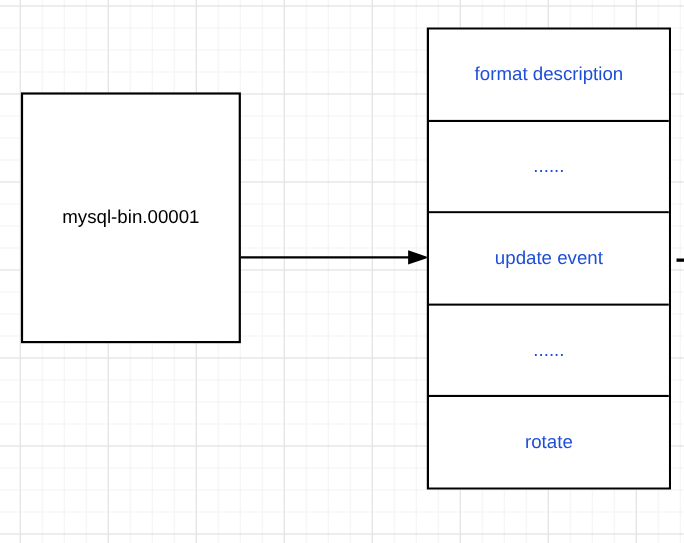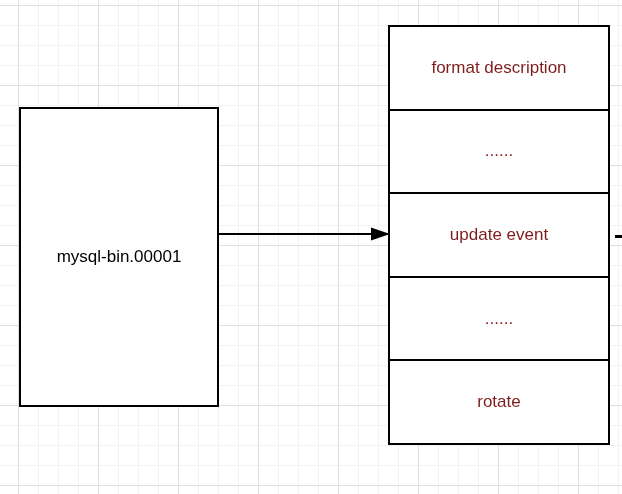--- a/index.html
+++ b/index.html
@@ -21,28 +21,27 @@
       linear-gradient(to right, #f2f2f2 1px, transparent 1px),
       linear-gradient(to bottom, #f2f2f2 1px, transparent 1px);
     background-size: 80px 80px, 80px 80px, 20px 20px, 20px 20px;
     background-position: 18px 5px, 18px 5px, 18px 5px, 18px 5px;
   }
   .source-box {
     position: absolute;
     left: 19px;
     top: 84px;
     width: 200px;
-    height: 300px;
+    height: 228px;
     box-sizing: border-box;
     border: 2px solid #000000;
     background: #ffffff;
     display: flex;
     align-items: center;
     justify-content: center;
-    margin-top: 23px;
   }
   .source-box .label {
     font-size: 17px;
     color: #000000;
     white-space: nowrap;
   }
   .event-table {
     position: absolute;
     left: 388px;
     top: 25px;
@@ -61,21 +60,21 @@
     justify-content: center;
     border-bottom: 2px solid #000000;
     background: #ffffff;
   }
   .event-row:last-child {
     border-bottom: none;
     justify-content: center;
   }
   .event-row .label {
     font-size: 17px;
-    color: #7f1d1d;
+    color: #1d4ed8;
     white-space: nowrap;
   }
   .connector {
     position: absolute;
     left: 219px;
     top: 226px;
     width: 172px;
     height: 16px;
     overflow: visible;
   }

